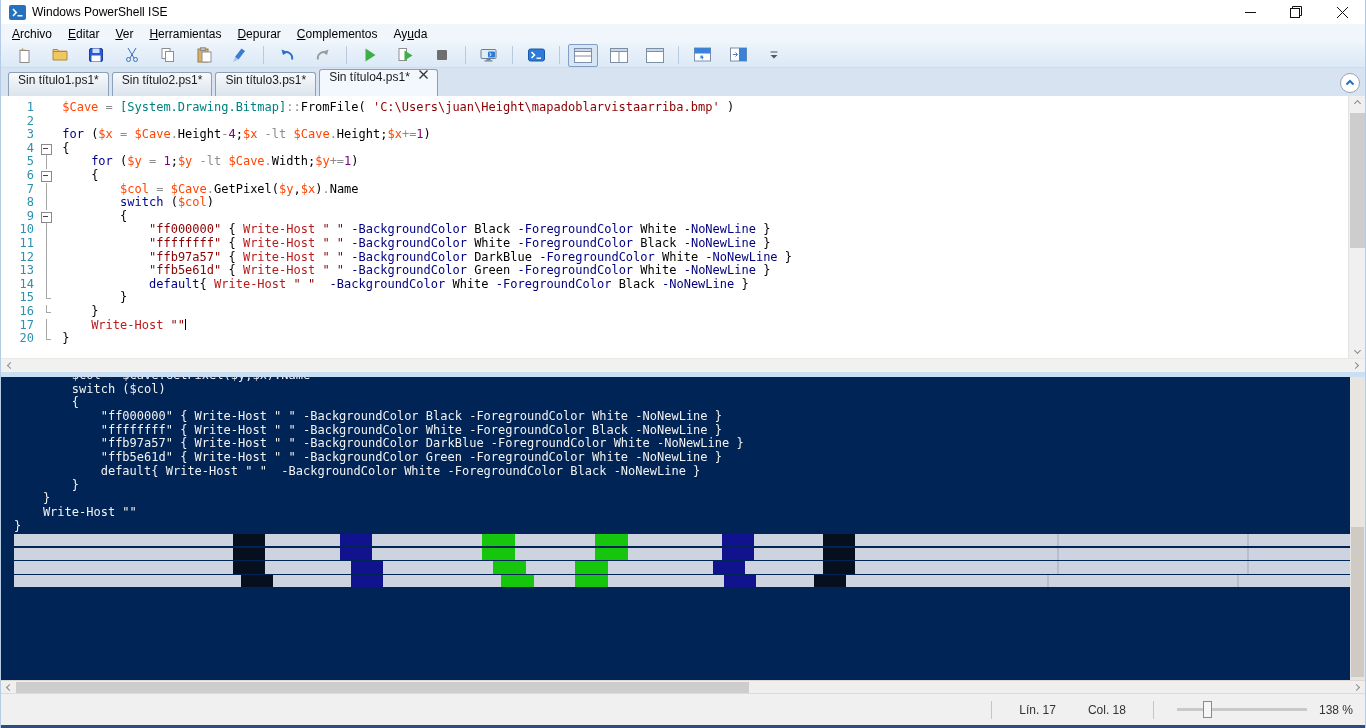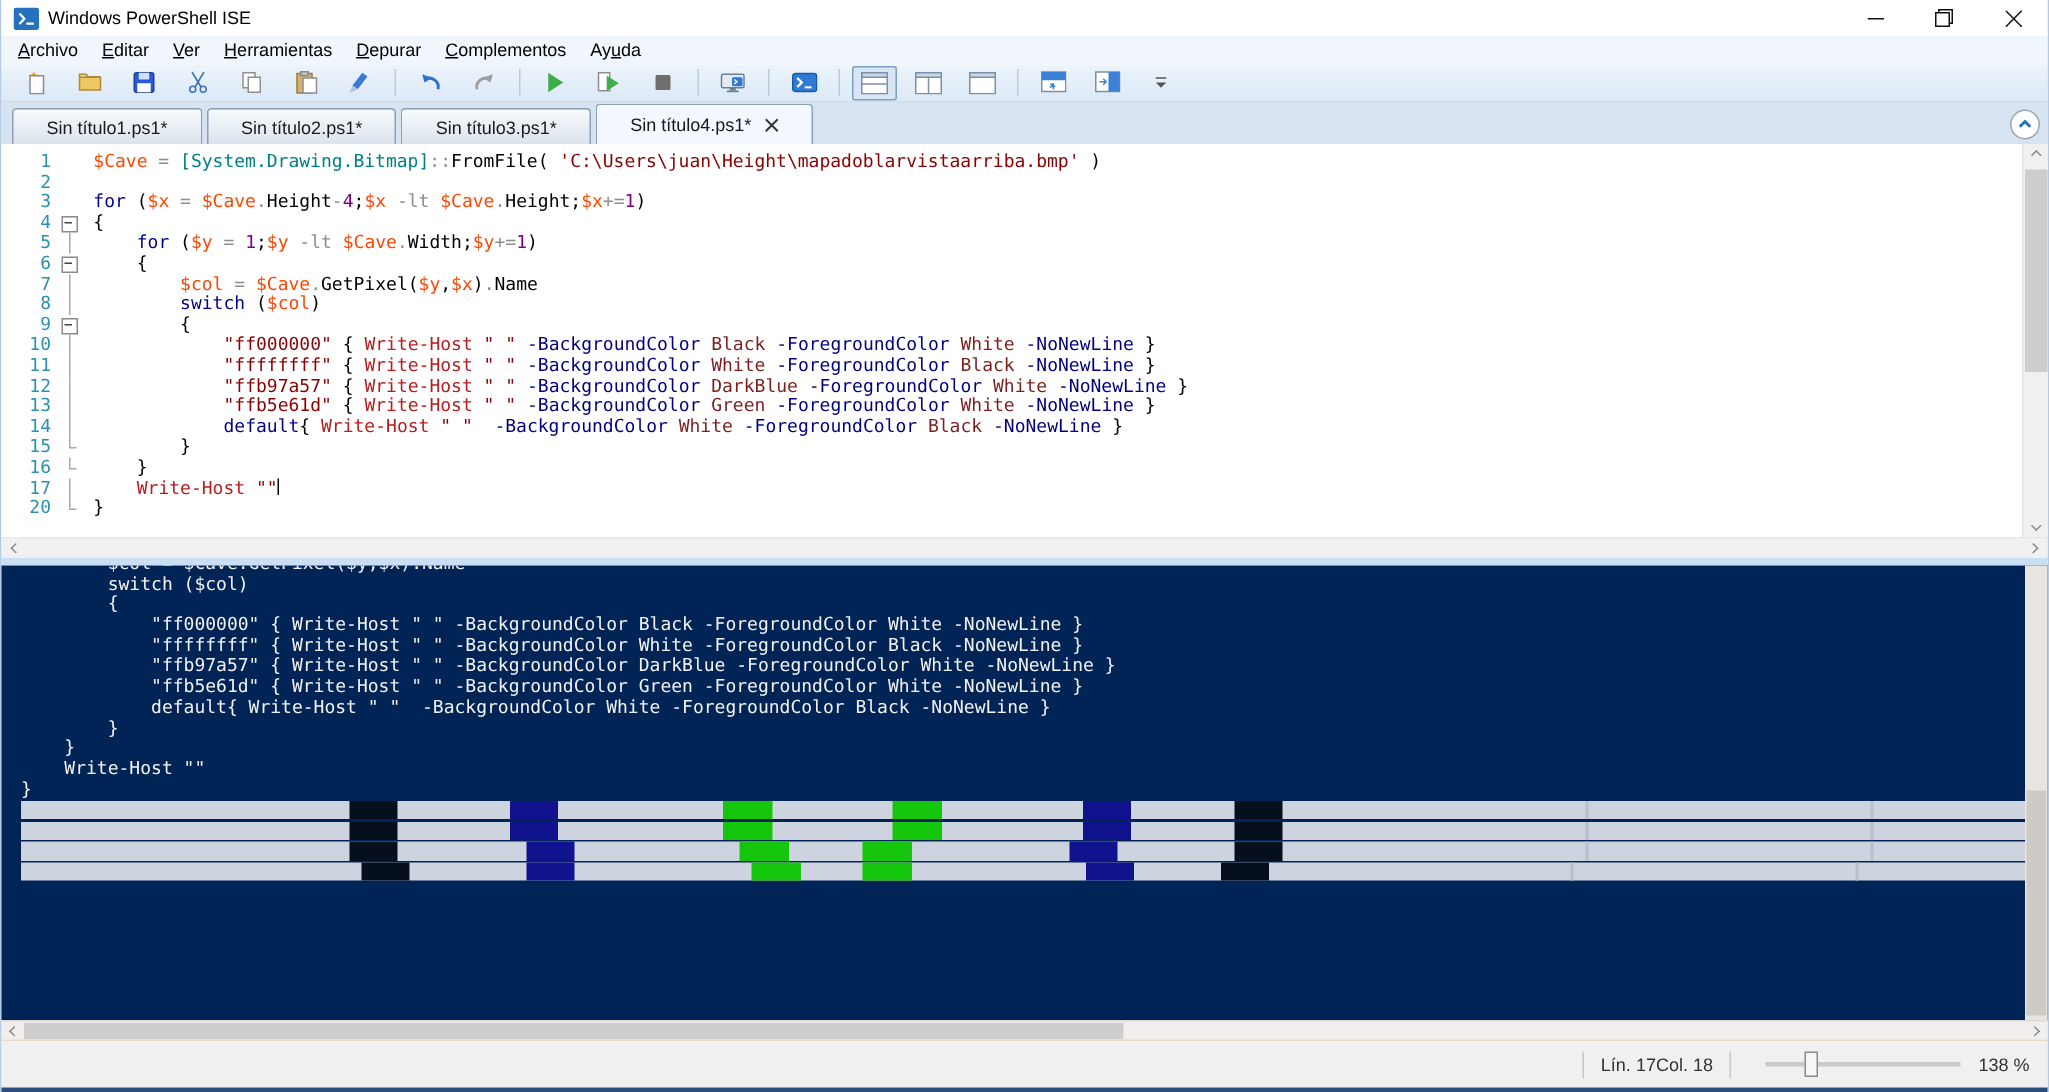--- a/index.html
+++ b/index.html
@@ -8,51 +8,51 @@
   #win{position:relative;width:1366px;height:728px;background:#fff;border-left:1px solid #b3cbe4;border-right:1px solid #b3cbe4}
 
   
   .titlebar{position:absolute;top:0;left:0;right:0;height:24px;background:#fff;display:flex;align-items:center}
   .app-icon{width:17px;height:15px;margin:0 6px 0 8px;flex:none}
   .wtitle{font-size:12px;color:#000}
   .wbtns{margin-left:auto;display:flex;height:100%}
   .wbtn{width:46px;height:24px;display:flex;align-items:center;justify-content:center;cursor:default}
 
   
-  .menubar{position:absolute;top:24px;height:19px;left:0;right:0;background:#f1f6fc;display:flex;font-size:12px;padding-left:3px}
+  .menubar{position:absolute;top:24px;height:19px;left:0;right:0;background:#f1f6fc;display:flex;align-items:center;font-size:12px;padding-left:3px}
   .menu-item{padding:2px 8px;color:#000}
   .menu-item u{text-decoration:underline}
 
   
   .toolbar{position:absolute;top:43px;height:25px;left:0;right:0;background:linear-gradient(#edf4fb,#dbe9f7);display:flex;align-items:center;padding-left:5px;border-bottom:1px solid #cfdcea}
   .tbtn{width:30px;height:23px;display:flex;align-items:center;justify-content:center;border-radius:2px;flex:none;margin:0 3px}
   .tbtn.selected{background:#d7e5f4;border:1px solid #7fa0c4}
   .tsep{width:1px;height:18px;background:#b9cadd;margin:0 5px;flex:none}
 
   
   .tabbar{position:absolute;top:68px;height:28px;left:0;right:0;background:#d8e3f1;display:flex;align-items:flex-end;padding-left:7px}
-  .tab{height:24px;display:flex;align-items:center;padding:0 22px;font-size:12px;border:1px solid #8ba1ba;border-bottom:none;border-radius:3px 3px 0 0;background:linear-gradient(#f7fafc,#dbe3ec);margin-right:3px;color:#1a1a1a;white-space:nowrap}
+  .tab{height:24px;display:flex;padding:0 9px;font-size:12px;border:1px solid #8ba1ba;border-bottom:none;border-radius:3px 3px 0 0;background:linear-gradient(#f7fafc,#dbe3ec);margin-right:3px;color:#1a1a1a;white-space:nowrap}
   .tab.active{background:#f2f8fd;height:27px}
   .tab .closex{margin-left:9px;display:flex}
   .collapse-btn{position:absolute;top:73px;right:5px;width:20px;height:20px;border-radius:50%;background:#fff;border:1px solid #97a5b4;display:flex;align-items:center;justify-content:center}
 
   
   .editor{position:absolute;top:96px;height:262px;left:0;right:0;background:#fff;overflow:hidden;font-family:"DejaVu Sans Mono",monospace;font-size:12px;line-height:13.6px}
   .ed-inner{padding-top:5px;margin-right:17px}
   .ed-line{display:flex;height:13.6px;align-items:stretch}
   .ed-num{width:38px;text-align:right;color:#2B91AF;flex:none;padding-right:5px}
   .ed-margin{width:16px;flex:none;position:relative}
   .m-line::before{content:"";position:absolute;left:7px;top:0;bottom:0;width:1px;background:#a8a8a8}
   .m-end::before{content:"";position:absolute;left:7px;top:0;height:7px;width:1px;background:#a8a8a8}
   .m-end::after{content:"";position:absolute;left:7px;top:7px;width:5px;height:1px;background:#a8a8a8}
   .m-box::before{content:"";position:absolute;left:2px;top:2px;width:9px;height:9px;background:#fff;border:1px solid #8a8a8a}
   .m-box::after{content:"";position:absolute;left:4px;top:6px;width:5px;height:1px;background:#444}
   .ed-code{white-space:pre}
   .tk-k{color:#00008B}.tk-c{color:#b91c1c}.tk-v{color:#FF4500}.tk-s{color:#8B0000}.tk-t{color:#008080}
-  .tk-m{color:#000}.tk-p{color:#000}.tk-o{color:#8d8d8d}.tk-n{color:#800080}.tk-a{color:#7f1d1d}.tk-r{color:#000080}
+  .tk-m{color:#000}.tk-p{color:#000}.tk-o{color:#8d8d8d}.tk-n{color:#800080}.tk-a{color:#000000}.tk-r{color:#000080}
   .caret{display:inline-block;width:1px;height:11px;background:#000;vertical-align:-1px}
 
   
   .ed-vscroll{position:absolute;right:0;top:96px;width:17px;height:262px;background:#f0f0f0;border-left:1px solid #e2e2e2}
   .ed-vthumb{position:absolute;left:1px;width:15px;top:17px;height:135px;background:#cdcdcd}
   .sb-arrow{position:absolute;left:0;width:17px;height:15px;display:flex;align-items:center;justify-content:center;color:#8a8a8a;font-size:9px}
   .ed-hscroll{position:absolute;top:358px;height:13px;left:0;right:0;background:#f1f1f0;border-top:1px solid #e8e8e6}
   .h-arrow{position:absolute;top:0;width:15px;height:13px;display:flex;align-items:center;justify-content:center;color:#9a9a9a;font-size:9px}
   .chev{width:5px;height:5px;border-left:1px solid #8a8a8a;border-bottom:1px solid #8a8a8a;display:inline-block}
   .chev.l{transform:rotate(45deg)}.chev.r{transform:rotate(225deg)}.chev.u{transform:rotate(135deg)}.chev.d{transform:rotate(-45deg)}
@@ -68,21 +68,21 @@
   .map-b{position:absolute;top:.6px;height:12.2px}
   .con-vscroll{position:absolute;right:0;top:377px;width:15px;height:303px;background:#e8e5e0}
   .con-vthumb{position:absolute;left:1px;width:13px;top:150px;height:150px;background:#cfcbc4}
   .con-hscroll{position:absolute;top:680px;height:13px;left:0;right:0;background:#f0efed;border-top:1px solid #dcd9d4}
   .ch-thumb{position:absolute;left:15px;top:1px;height:11px;width:733px;background:#cdcdcd}
 
   
   .statusbar{position:absolute;top:693px;height:32px;left:0;right:0;background:#f0f0f0;border-top:1px solid #e5dcc8;display:flex;align-items:center;font-size:12px;color:#333}
   .sb-right{margin-left:auto;display:flex;align-items:center;margin-right:12px}
   .sb-sep{width:1px;height:18px;background:#c6c6c6;margin:0 11px}
-  .pos-label{margin:0 0}
+  .pos-label{margin:0 16px}
   .slider-track{width:130px;height:3px;background:#c9c9c9;position:relative;margin:0 12px}
   .slider-thumb{position:absolute;left:26px;top:-7px;width:9px;height:17px;background:#f6f6f6;border:1px solid #8a8a8a}
   .winborder{position:absolute;bottom:0;left:0;right:0;height:3px;background:#2d4d80}
 </style>
 </head>
 <body>
 
 <div id="win">
 
   <div class="titlebar">

